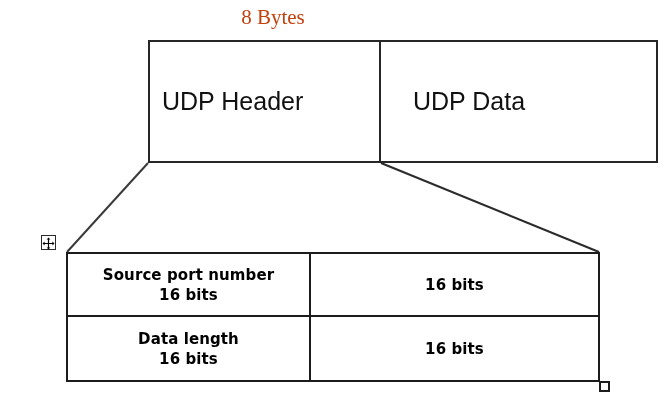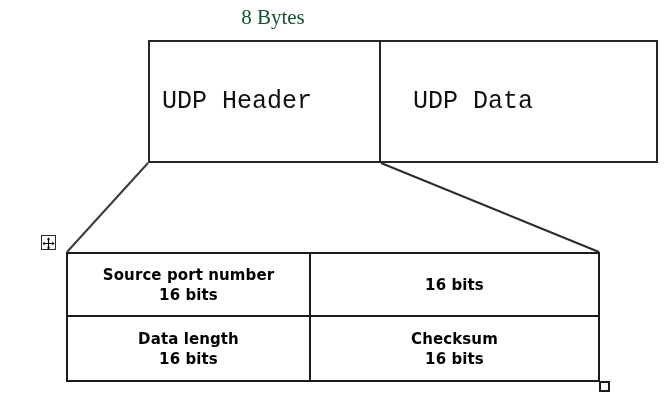--- a/index.html
+++ b/index.html
@@ -27,41 +27,41 @@
   
   .size-caption {
     position: absolute;
     left: 218px;
     top: 4px;
     width: 110px;
     text-align: center;
     font-family: "Liberation Serif", serif;
     font-size: 21px;
     line-height: 26px;
-    color: #14532d;
+    color: #c2410c;
     white-space: pre;
   }
 
   
   .packet-box {
     position: absolute;
     left: 148px;
     top: 40px;
     width: 510px;
     height: 123px;
     box-sizing: border-box;
     border: 2px solid #262626;
     background: #ffffff;
     display: flex;
   }
   .packet-cell {
     box-sizing: border-box;
     display: flex;
     align-items: center;
-    font-family: Liberation Mono, monospace;
+    font-family: Liberation Sans, sans-serif;
     font-size: 25px;
     line-height: 29px;
     color: #111111;
     padding-left: 12px;
     white-space: pre;
   }
   .packet-cell.header-cell {
     width: 231px;
     border-right: 2px solid #262626;
   }
@@ -162,21 +162,20 @@
     <div class="detail-cell">
       <span>16 bits</span>
     </div>
   </div>
   <div class="detail-row row-bottom">
     <div class="detail-cell cell-left">
       <span>Data length</span>
       <span>16 bits</span>
     </div>
     <div class="detail-cell">
-      <span>Checksum</span>
       <span>16 bits</span>
     </div>
   </div>
 </div>
 
 <div class="move-cursor">
   <svg viewBox="0 0 13 13" width="13" height="13" xmlns="http://www.w3.org/2000/svg">
     <path d="M6.5 0.5 L8.4 2.6 L7.1 2.6 L7.1 5.9 L10.4 5.9 L10.4 4.6 L12.5 6.5 L10.4 8.4 L10.4 7.1 L7.1 7.1 L7.1 10.4 L8.4 10.4 L6.5 12.5 L4.6 10.4 L5.9 10.4 L5.9 7.1 L2.6 7.1 L2.6 8.4 L0.5 6.5 L2.6 4.6 L2.6 5.9 L5.9 5.9 L5.9 2.6 L4.6 2.6 Z" fill="#000000"></path>
   </svg>
 </div>

